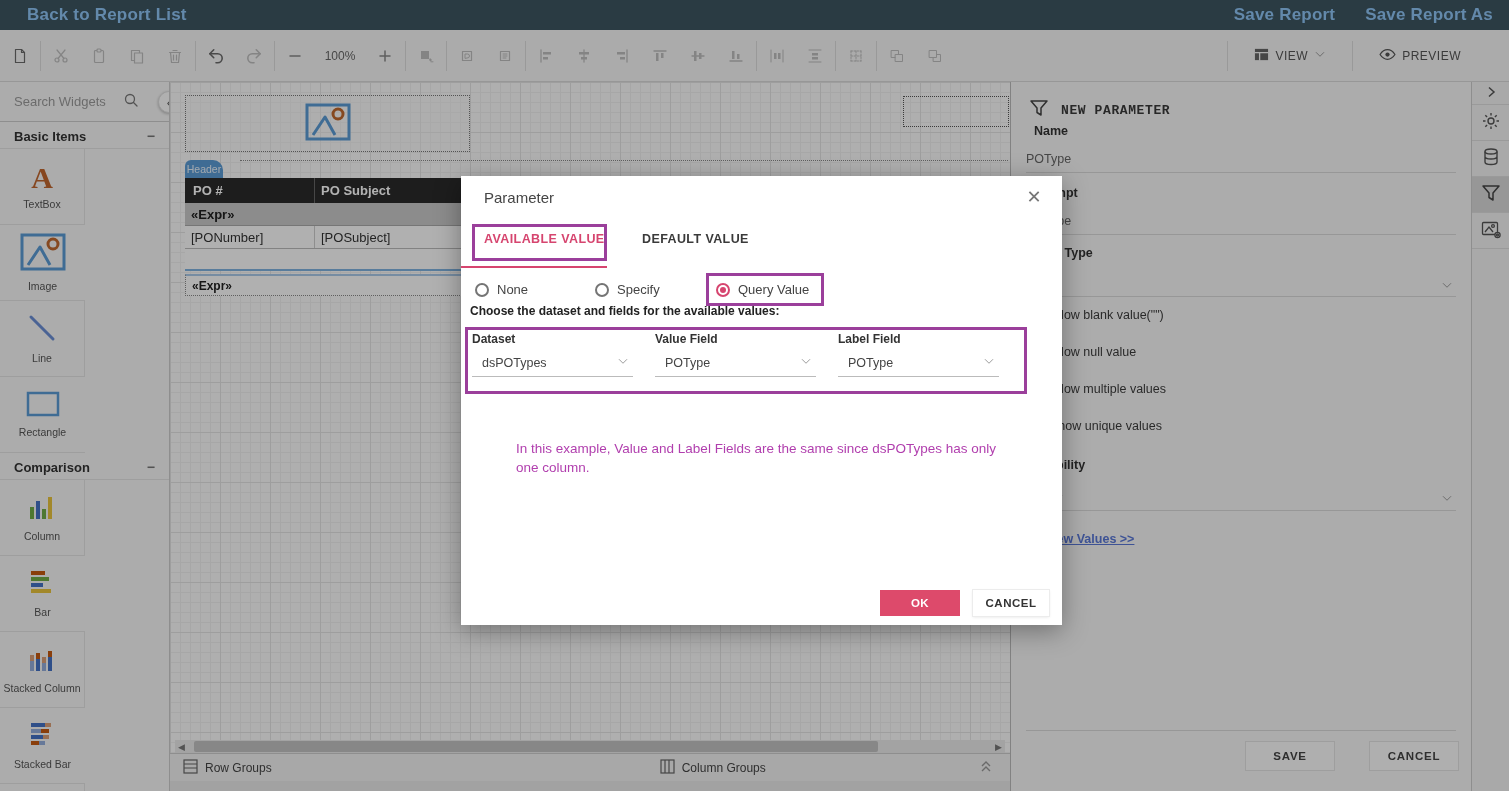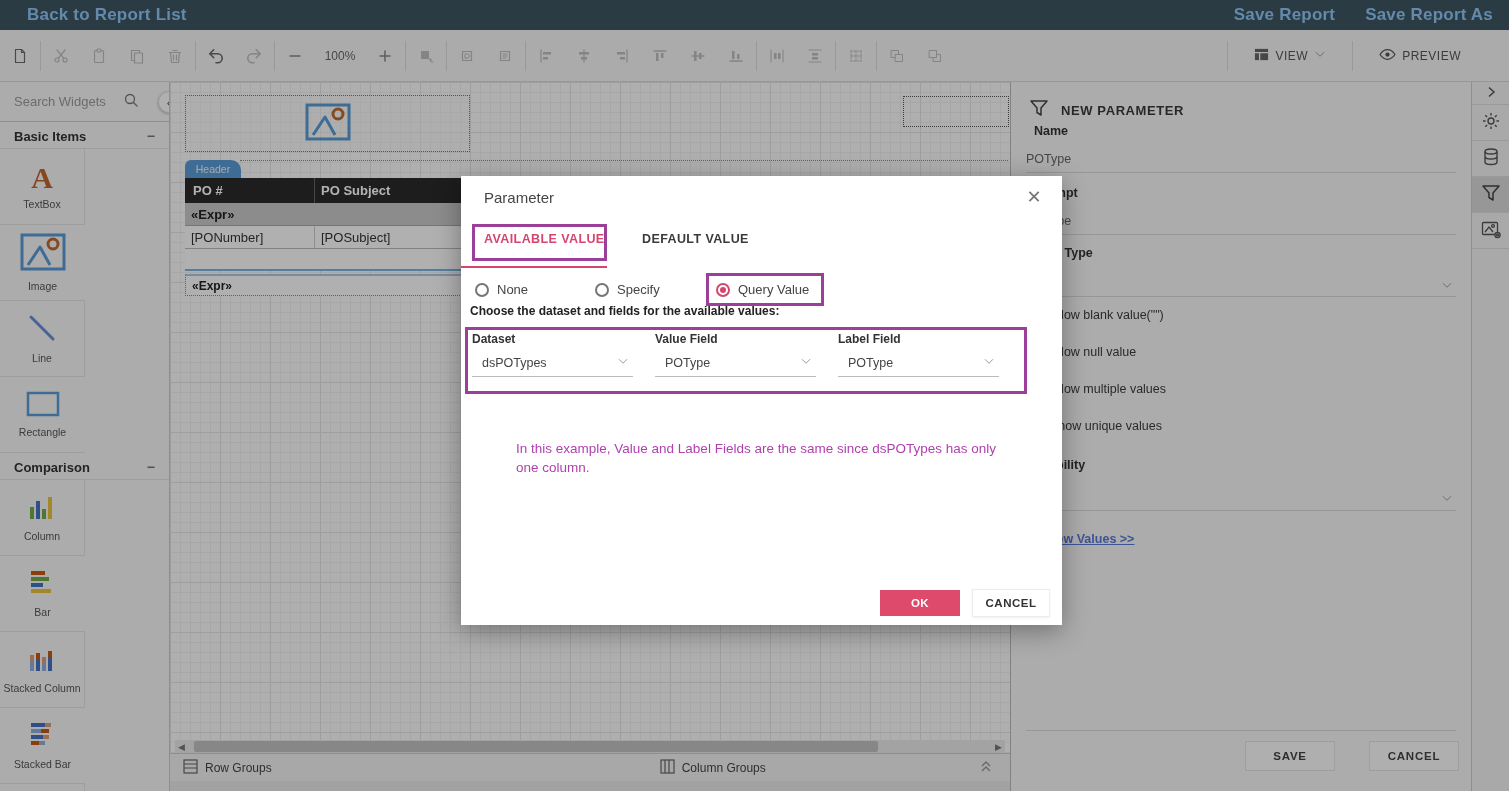--- a/index.html
+++ b/index.html
@@ -42,21 +42,21 @@
     background-color:#fbfbfb;
     background-image:
       linear-gradient(#e2e2e2 1px, transparent 1px),
       linear-gradient(90deg,#e2e2e2 1px, transparent 1px),
       linear-gradient(#efefef 1px, transparent 1px),
       linear-gradient(90deg,#efefef 1px, transparent 1px);
     background-size:50px 50px,50px 50px,10px 10px,10px 10px;
     z-index:1; overflow:hidden; }
   .img-placeholder { position:absolute; left:15px; top:13px; width:285px; height:57px; border:1px dotted #777; display:flex; align-items:center; justify-content:center; background:rgba(250,250,250,.4); }
   .hdr-dotline { position:absolute; left:70px; top:78px; width:768px; border-top:1px dotted #888; }
-  .header-tab { position:absolute; left:15px; top:78px; width:56px; height:18px; background:#5b9bd5; border-radius:6px 10px 0 0; color:#eaf3fb; font-size:10.5px; display:flex; align-items:center; justify-content:center; }
+  .header-tab { position:absolute; left:15px; top:78px; width:38px; height:18px; background:#5b9bd5; border-radius:6px 10px 0 0; color:#eaf3fb; font-size:10.5px; display:flex; align-items:center; justify-content:center; }
   .rtable { position:absolute; left:15px; top:96px; width:675px; }
   .rt-head { display:flex; height:25px; background:#2a2a2a; color:#fff; font-size:13px; font-weight:bold; align-items:center; }
   .rt-head .c1 { width:130px; padding-left:8px; border-right:1px solid #666; height:100%; display:flex; align-items:center; }
   .rt-head .c2 { flex:1; padding-left:6px; }
   .rt-group { height:23px; background:#c9c9c9; color:#222; font-size:13px; font-weight:bold; display:flex; align-items:center; padding-left:6px; border-bottom:1px solid #aaa; }
   .rt-data { display:flex; height:23px; background:#fdfdfd; color:#333; font-size:13px; align-items:center; border-bottom:1px solid #bbb; }
   .rt-data .c1 { width:130px; padding-left:6px; border-right:1px solid #ccc; height:100%; display:flex; align-items:center; }
   .rt-data .c2 { flex:1; padding-left:6px; }
   .rt-empty { height:22px; background:#fdfdfd; border-bottom:1px solid #ccc; }
   .sel-line { position:absolute; left:15px; top:187px; width:823px; height:2px; background:#7fb2e0; }
@@ -69,21 +69,21 @@
   .hs-thumb { position:absolute; left:6px; top:1px; width:684px; height:11px; background:#c2c2c2; border-radius:2px; cursor:pointer; }
 
   .statusbar { position:absolute; left:0; top:671px; width:840px; height:28px; background:#f1f1f1; border-top:1px solid #ccc; display:flex; align-items:center; font-size:12px; color:#444; }
   .sb-item { display:flex; align-items:center; gap:7px; }
   .sb-rg { margin-left:13px; } .sb-cg { margin-left:360px;padding-left:28px; }
   .sb-collapse { margin-left:auto; margin-right:18px; color:#999; cursor:pointer; }
   .canvas-bottom { position:absolute; left:0; top:699px; width:840px; height:10px; background:#e8e8e8; }
 
   
   .panel { position:absolute; left:1010px; top:82px; width:461px; height:709px; background:#f7f7f7; border-left:1px solid #bbb; z-index:1; overflow:hidden; }
-  .panel-header { display:flex; align-items:center; gap:12px; padding:16px 0 0 18px; }
+  .panel-header { display:flex; align-items:center; gap:12px; padding:16px 0 0 18px;font-family:Liberation Mono, monospace; }
   .panel-title { font-size:13px; font-weight:600; letter-spacing:.6px; color:#3a3a3a; }
   .p-label { position:absolute; left:23px; font-size:12.5px; font-weight:bold; color:#333; }
   .p-value { position:absolute; left:15px; font-size:12.5px; color:#666; }
   .p-div { position:absolute; left:15px; width:430px; border-top:1px solid #d9d9d9; }
   .p-chevron { position:absolute; left:430px; }
   .p-check { position:absolute; left:15px; display:flex; align-items:center; gap:9px; font-size:12.5px; color:#3c3c3c; }
   .p-checkbox { width:15px; height:15px; border:1.5px solid #8a8a8a; border-radius:2px; background:#fdfdfd; }
   .p-link { position:absolute; left:15px; font-size:12.5px; font-weight:bold; color:#5a78d6; text-decoration:underline; cursor:pointer; }
   .p-btn { position:absolute; top:660px; width:88px; height:28px; background:#fbfbfb; border:none; font-size:11.5px; font-weight:bold; letter-spacing:.8px; color:#444; font-family:"Liberation Sans",sans-serif; cursor:pointer; box-shadow:0 0 0 1px #e3e3e3; }
 

